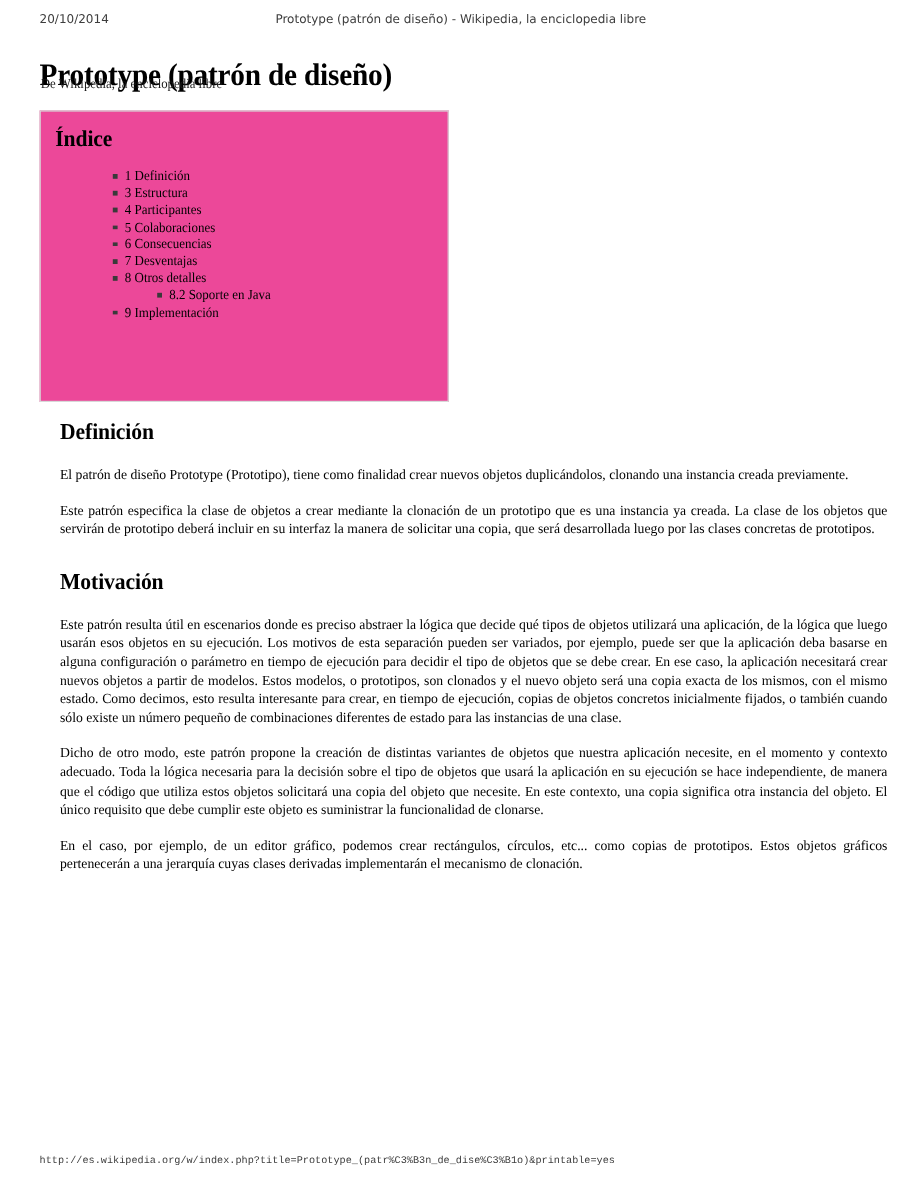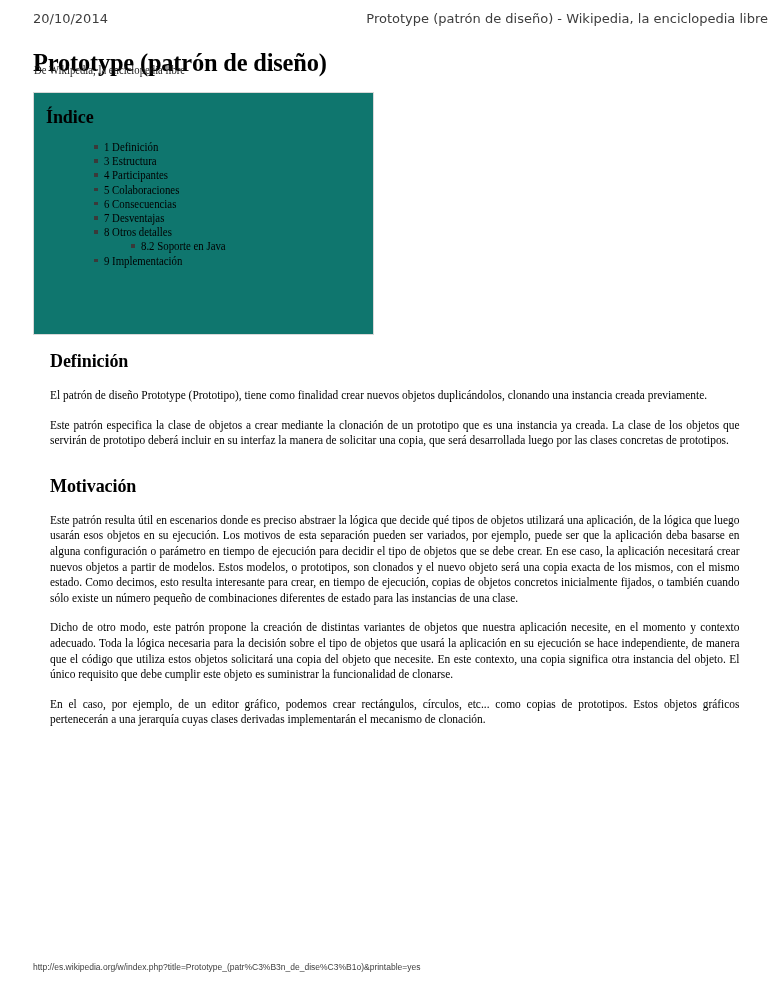--- a/index.html
+++ b/index.html
@@ -19,35 +19,35 @@
   }
 
   
   .print-header {
     position: absolute;
     top: 11px;
     left: 0;
     width: 768px;
     height: 16px;
     font-family: "DejaVu Sans", "Liberation Sans", sans-serif;
-    font-size: 13px;
+    font-size: 10px;
     color: #3d3d3d;
   }
   .print-header .hdr-date {
     position: absolute;
     left: 33px;
     top: 0;
     white-space: nowrap;
   }
   .print-header .hdr-title {
     position: absolute;
     left: 0;
     top: 0;
     width: 768px;
-    text-align: right;
+    text-align: center;
     white-space: nowrap;
   }
 
   
   .page-title {
     position: absolute;
     left: 33px;
     top: 31px;
     font-family: "Liberation Serif", "DejaVu Serif", serif;
     font-weight: bold;
@@ -72,21 +72,21 @@
   }
 
   
   .toc {
     position: absolute;
     left: 33px;
     top: 92px;
     width: 341px;
     height: 243px;
     border: 1px solid #d8d8d8;
-    background: #0f766e;
+    background: #ec4899;
     box-sizing: border-box;
   }
   .toc-heading {
     position: absolute;
     left: 12px;
     top: 13px;
     font-family: "Liberation Serif", "DejaVu Serif", serif;
     font-weight: bold;
     font-size: 19px;
     line-height: 22px;
@@ -179,21 +179,21 @@
   }
   .para:last-child { margin-bottom: 0; }
 
   
   .print-footer {
     position: absolute;
     left: 0;
     bottom: 18px;
     width: 632px;
     height: 14px;
-    font-family: Liberation Sans, sans-serif;
+    font-family: Liberation Mono, monospace;
     font-size: 8.5px;
     color: #3d3d3d;
   }
   .print-footer .ftr-url {
     position: absolute;
     left: 33px;
     top: 0;
     white-space: nowrap;
   }
   .print-footer .ftr-page {

